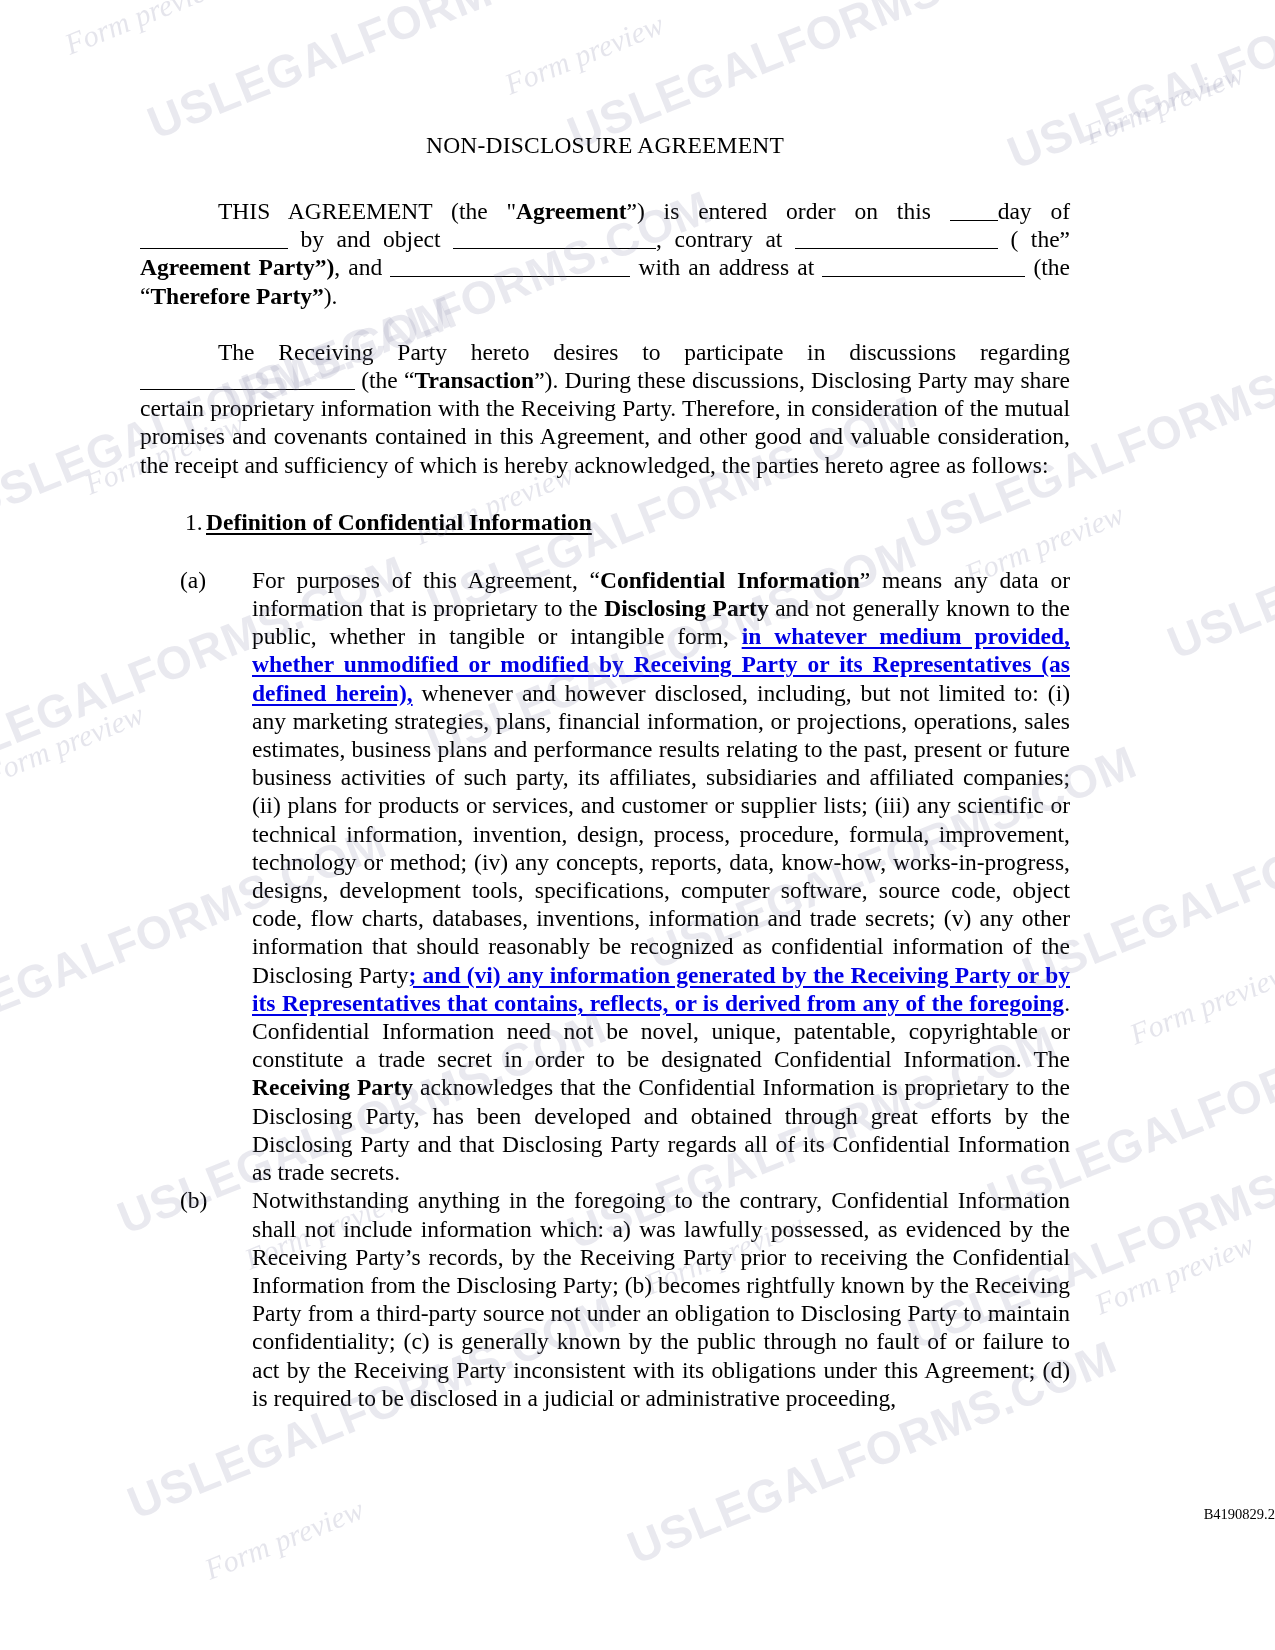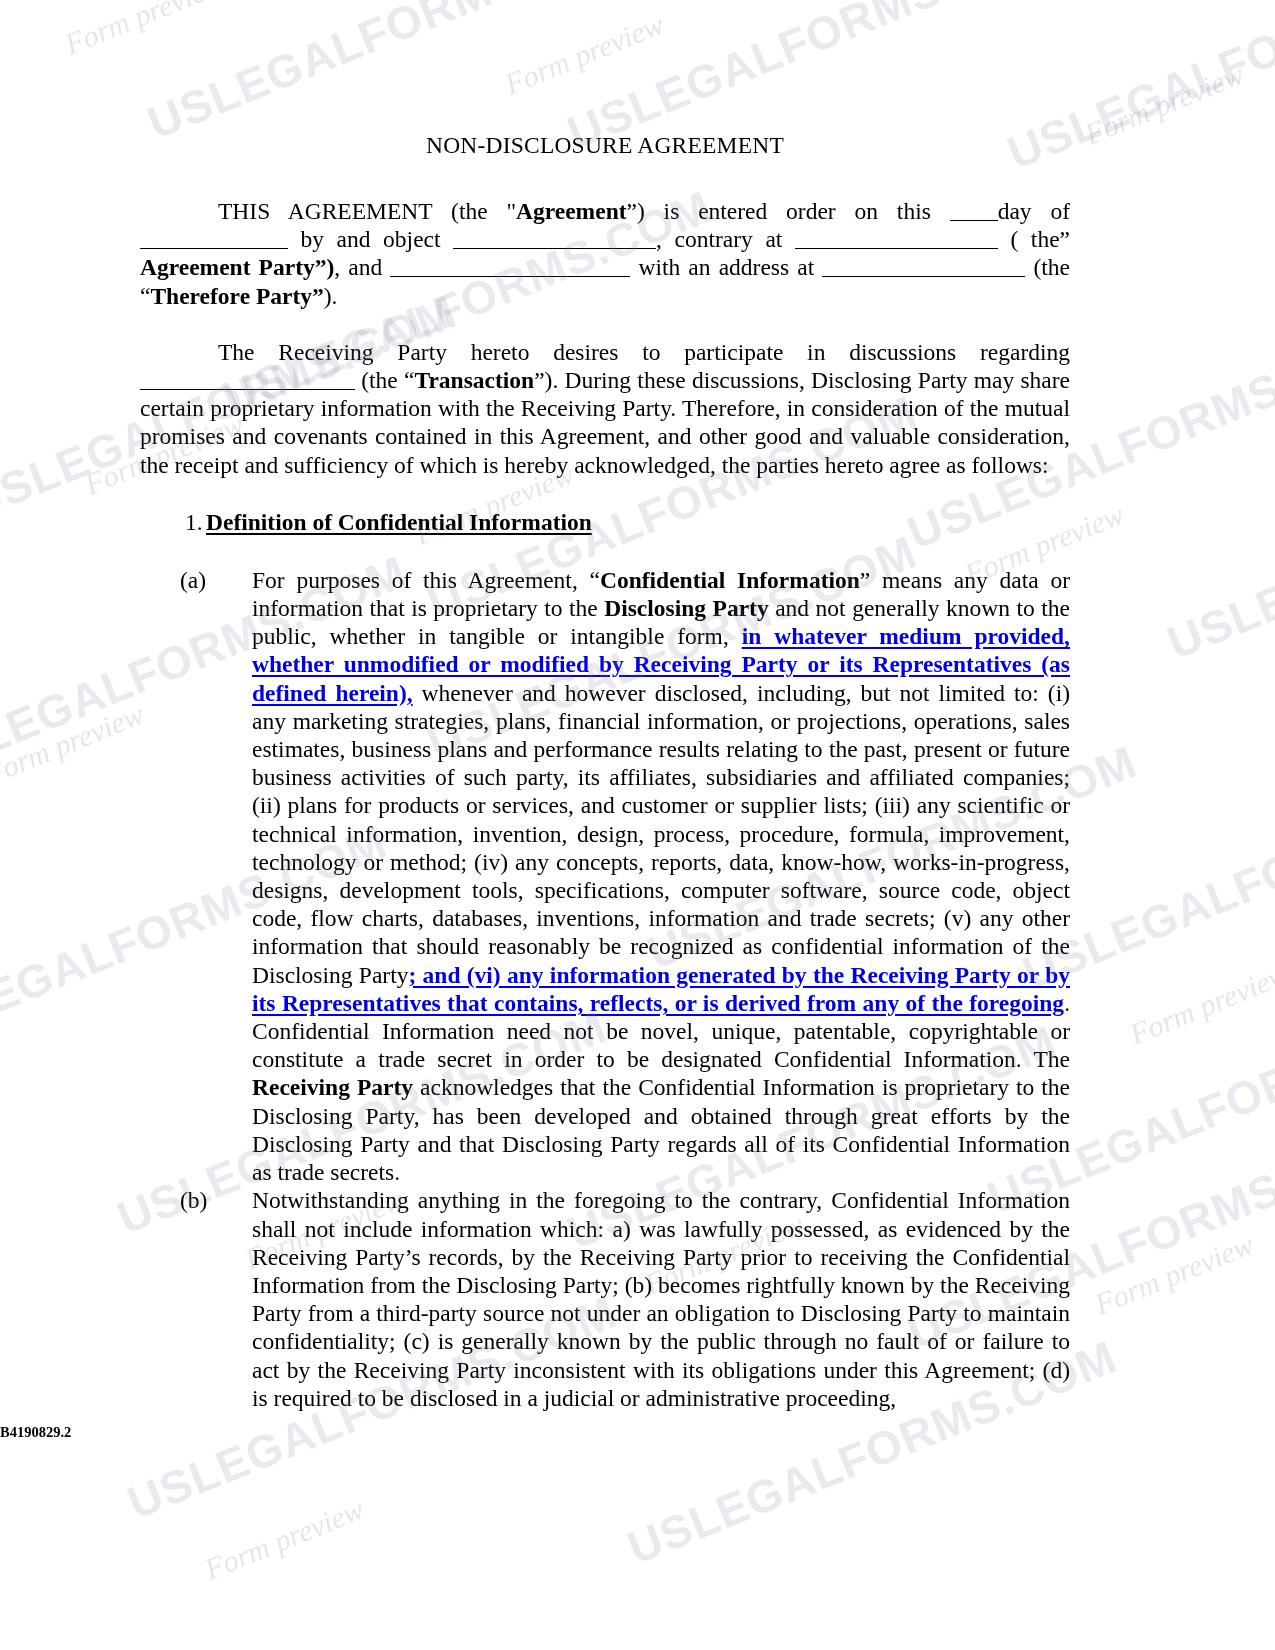--- a/index.html
+++ b/index.html
@@ -124,25 +124,24 @@
   }
   .sub .letter {
     position: absolute;
     left: 40px;
     top: 0;
   }
   .footer-id {
     position: absolute;
     left: 0;
     right: 0;
-    top: 1424px;
-    text-align: left;
+    top: 1506px;
+    text-align: right;
     font-size: 14.5px;
     font-family: "Liberation Serif", "DejaVu Serif", serif;
-    font-weight: bold;
   }
 </style>
 </head>
 <body>
 
 <div class="page">
 
   <div class="doc">
     <div class="content">
 

